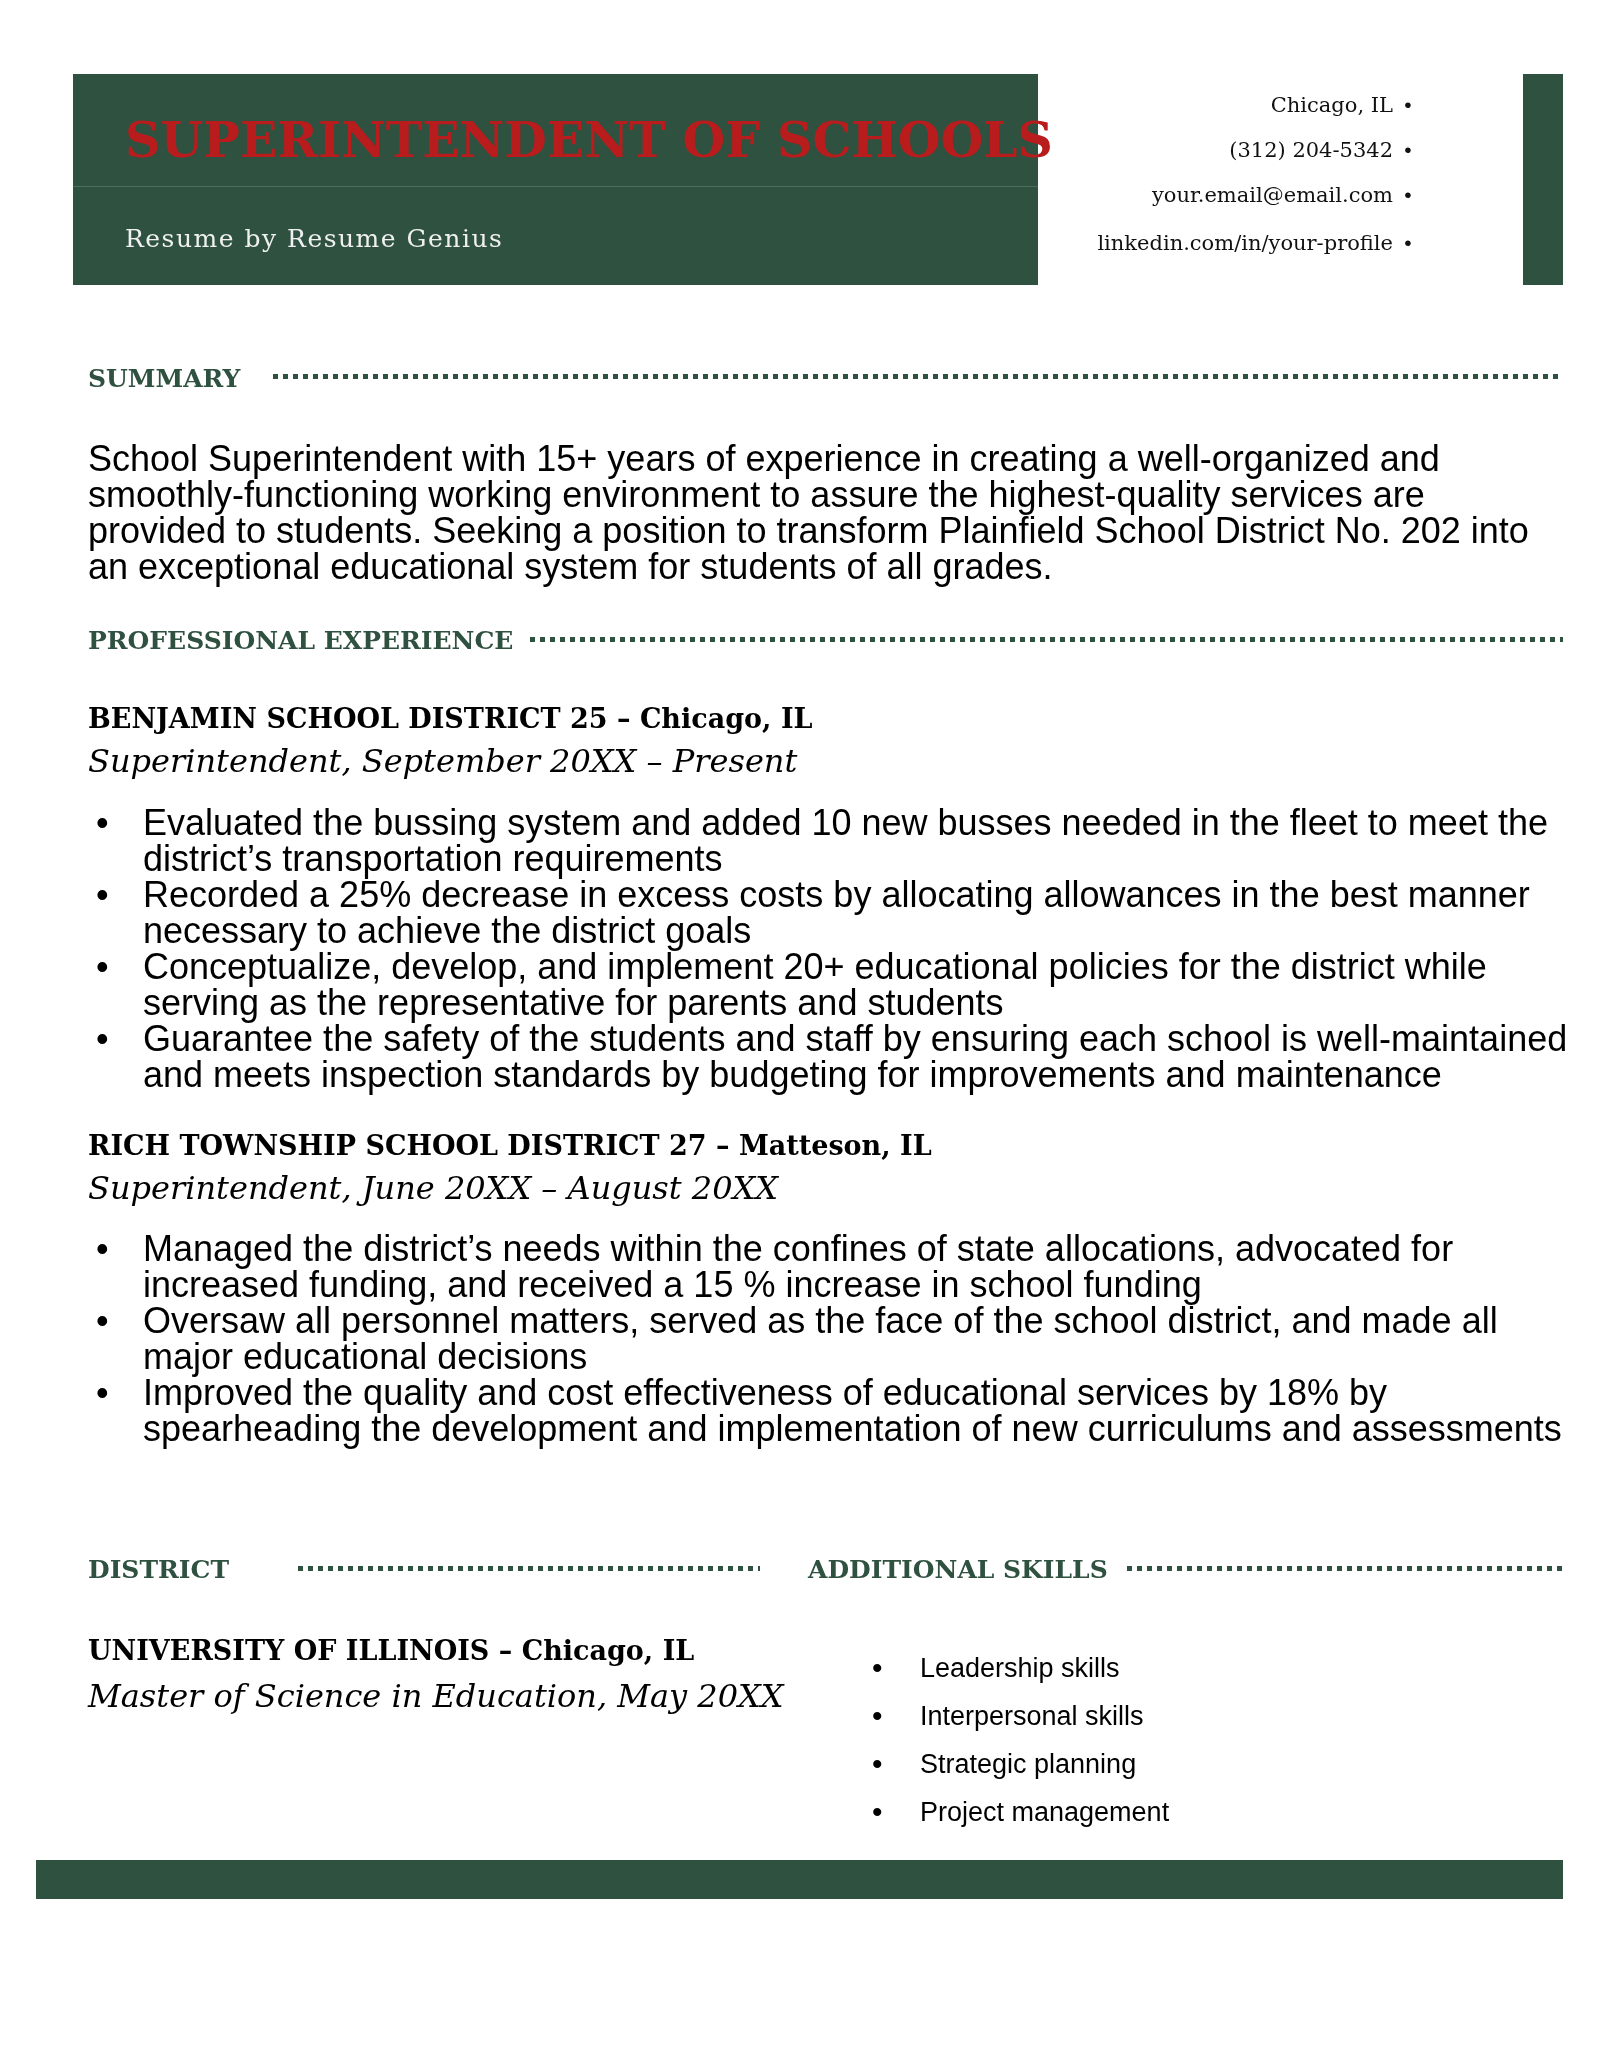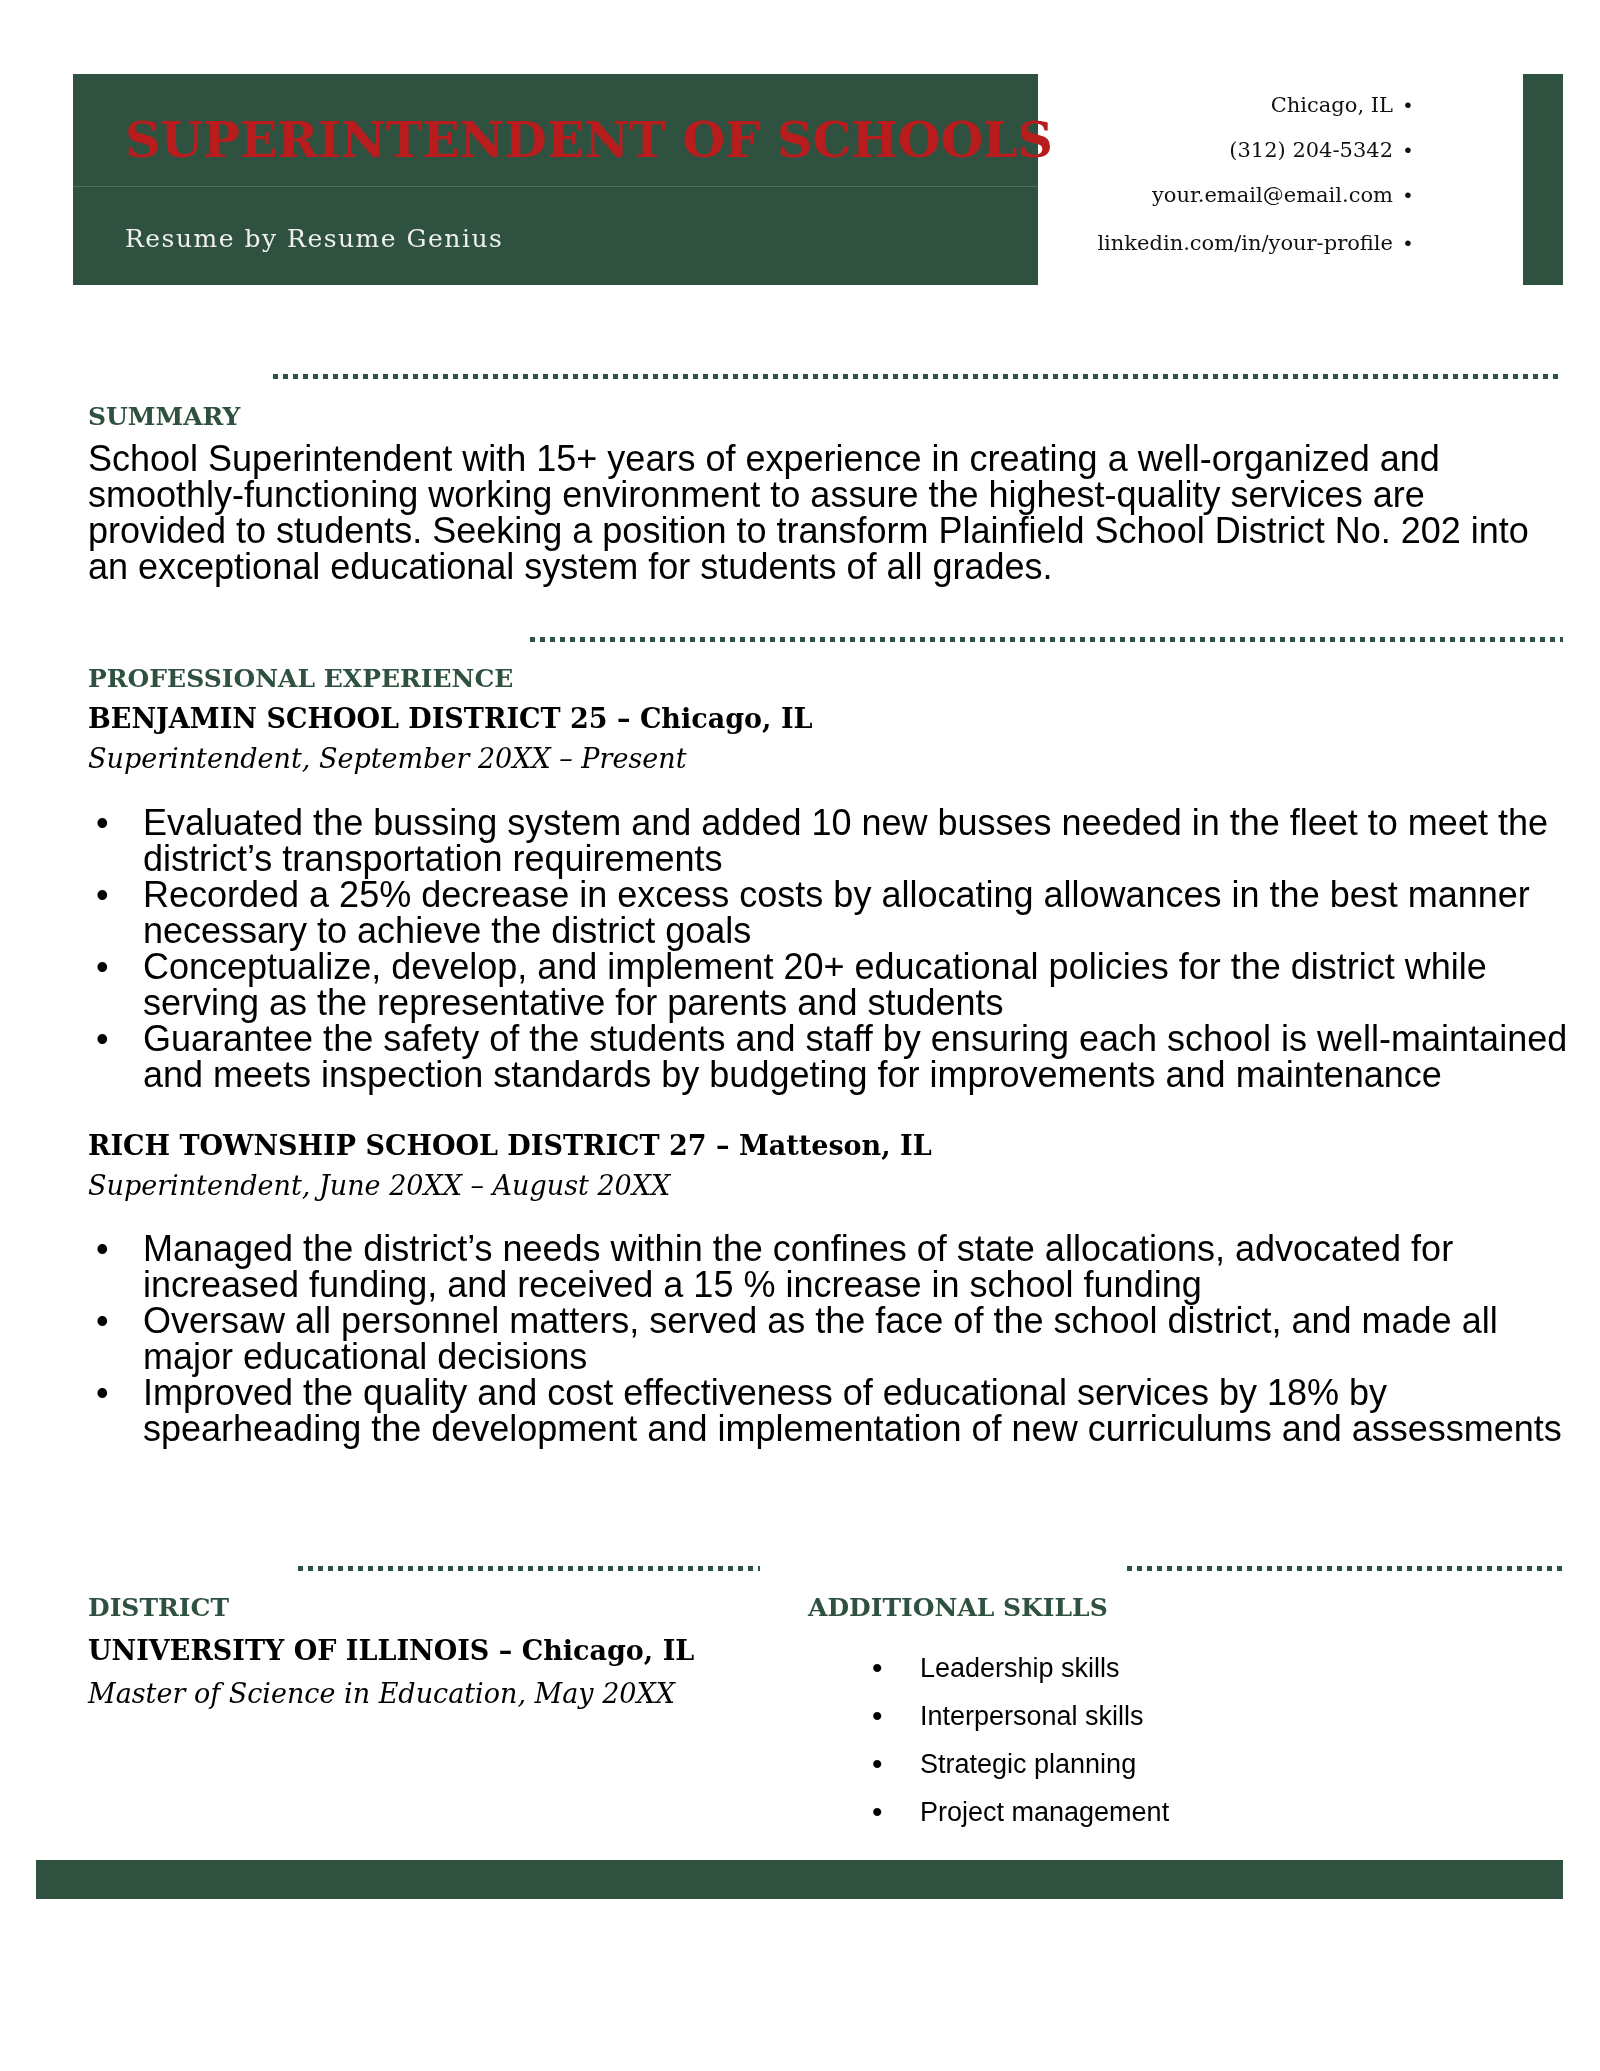--- a/index.html
+++ b/index.html
@@ -10,27 +10,27 @@
     .header-box { left: 73px; top: 74px; width: 965px; height: 211px; background: #2f5140; }
     .header-rule { left: 73px; top: 186px; width: 965px; height: 1px; background: #4d6e5d; }
     .title { left: 125px; top: 116px; font-family: "DejaVu Serif", serif; font-weight: bold; font-size: 49px; color: #b91c1c; letter-spacing: 0px; white-space: nowrap; line-height: 1; }
     .subtitle { left: 125px; top: 226px; font-family: "DejaVu Serif", serif; font-size: 25px; color: #f0f0f0; letter-spacing: 1.5px; white-space: nowrap; line-height: 1; }
     .accent-bar { left: 1523px; top: 74px; width: 40px; height: 211px; background: #2f5140; }
 
     .contact { right: 187px; font-family: "DejaVu Serif", serif; font-size: 21px; color: #111; white-space: nowrap; line-height: 1; text-align: right; }
     .contact .bullet { display: inline-block; width: 10px; margin-left: 10px; text-align: center; font-family: "Liberation Sans", sans-serif; }
 
     
-    .sec-head { font-family: "DejaVu Serif", serif; font-weight: bold; font-size: 25px; color: #2f5140; white-space: nowrap; line-height: 1; letter-spacing: 0px; margin-top: 38px; }
+    .sec-head { font-family: "DejaVu Serif", serif; font-weight: bold; font-size: 25px; color: #2f5140; white-space: nowrap; line-height: 1; letter-spacing: 0px; }
     .dots { height: 5px; background-image: linear-gradient(to right, #2f5140 0 5px, transparent 5px 10px); background-size: 10px 5px; background-repeat: repeat-x; }
 
     
     .body-text { font-family: "Liberation Sans", sans-serif; font-size: 36px; line-height: 36px; color: #000; }
     .org { font-family: "DejaVu Serif", serif; font-weight: bold; font-size: 27px; color: #000; white-space: nowrap; line-height: 1; }
-    .role { font-family: "DejaVu Serif", serif; font-style: italic; font-size: 27px; color: #000; white-space: nowrap; line-height: 1; }
+    .role { font-family: "DejaVu Serif", serif; font-style: italic; font-size: 32px; color: #000; white-space: nowrap; line-height: 1; }
 
     ul.bullets { list-style: none; margin: 8px; padding: 0; }
     ul.bullets li { position: relative; padding-left: 47px; }
     ul.bullets li::before { content: "•"; position: absolute; left: 0; top: 0; font-family: "Liberation Sans", sans-serif; }
 
     ul.skills { list-style: none; margin: 16px; padding: 0; }
     ul.skills li { position: relative; padding-left: 48px; height: 48px; line-height: 36px; font-family: "Liberation Sans", sans-serif; font-size: 27px; }
     ul.skills li::before { content: "•"; position: absolute; left: 0; top: 0; font-size: 30px; }
 
     .footer-bar { left: 36px; top: 1860px; width: 1527px; height: 39px; background: #2f5140; }

